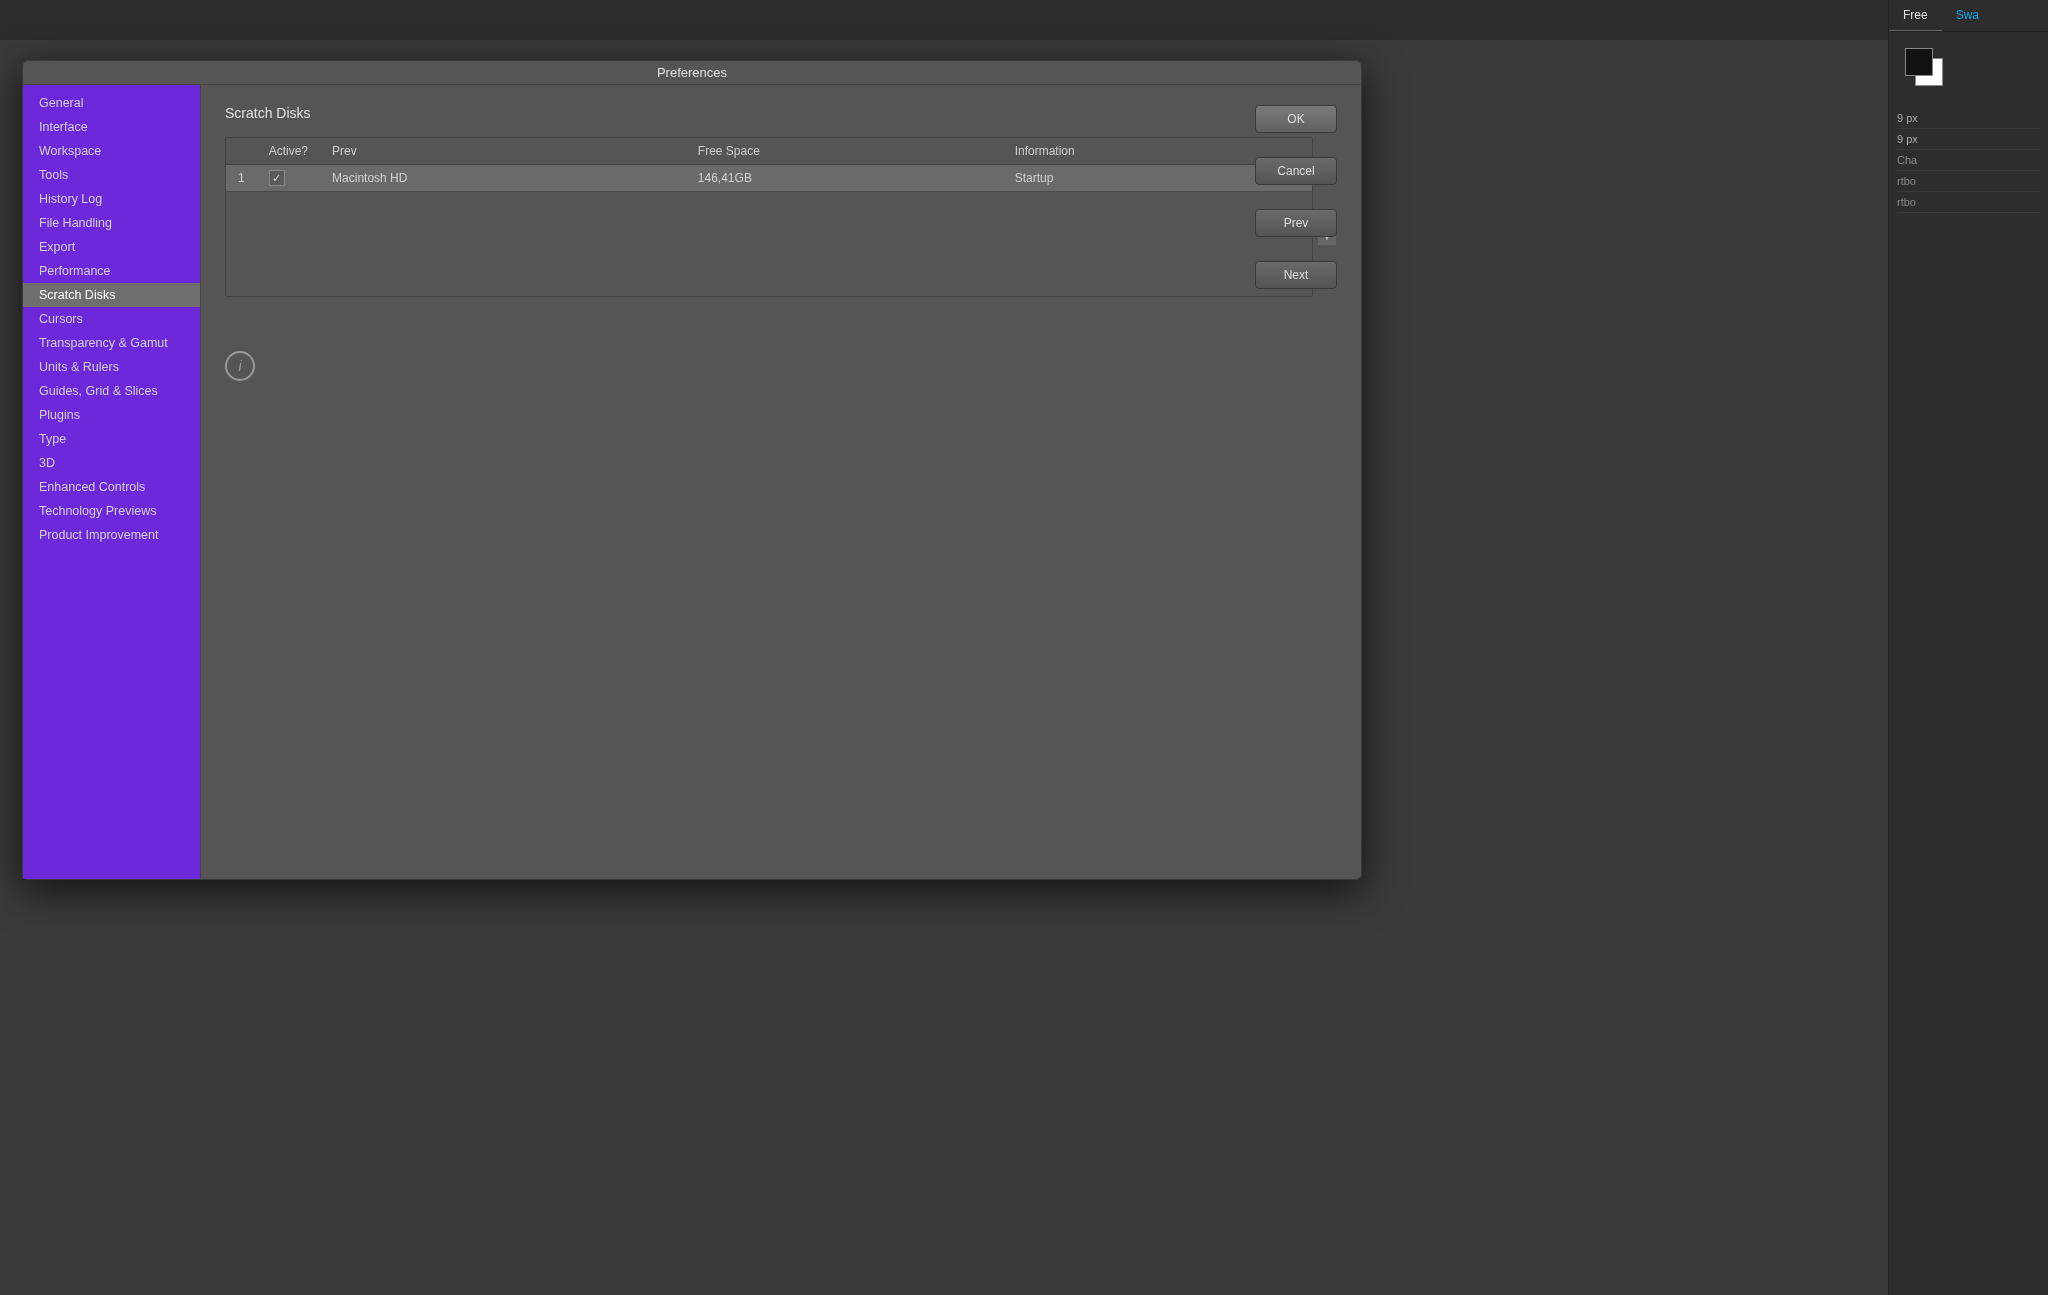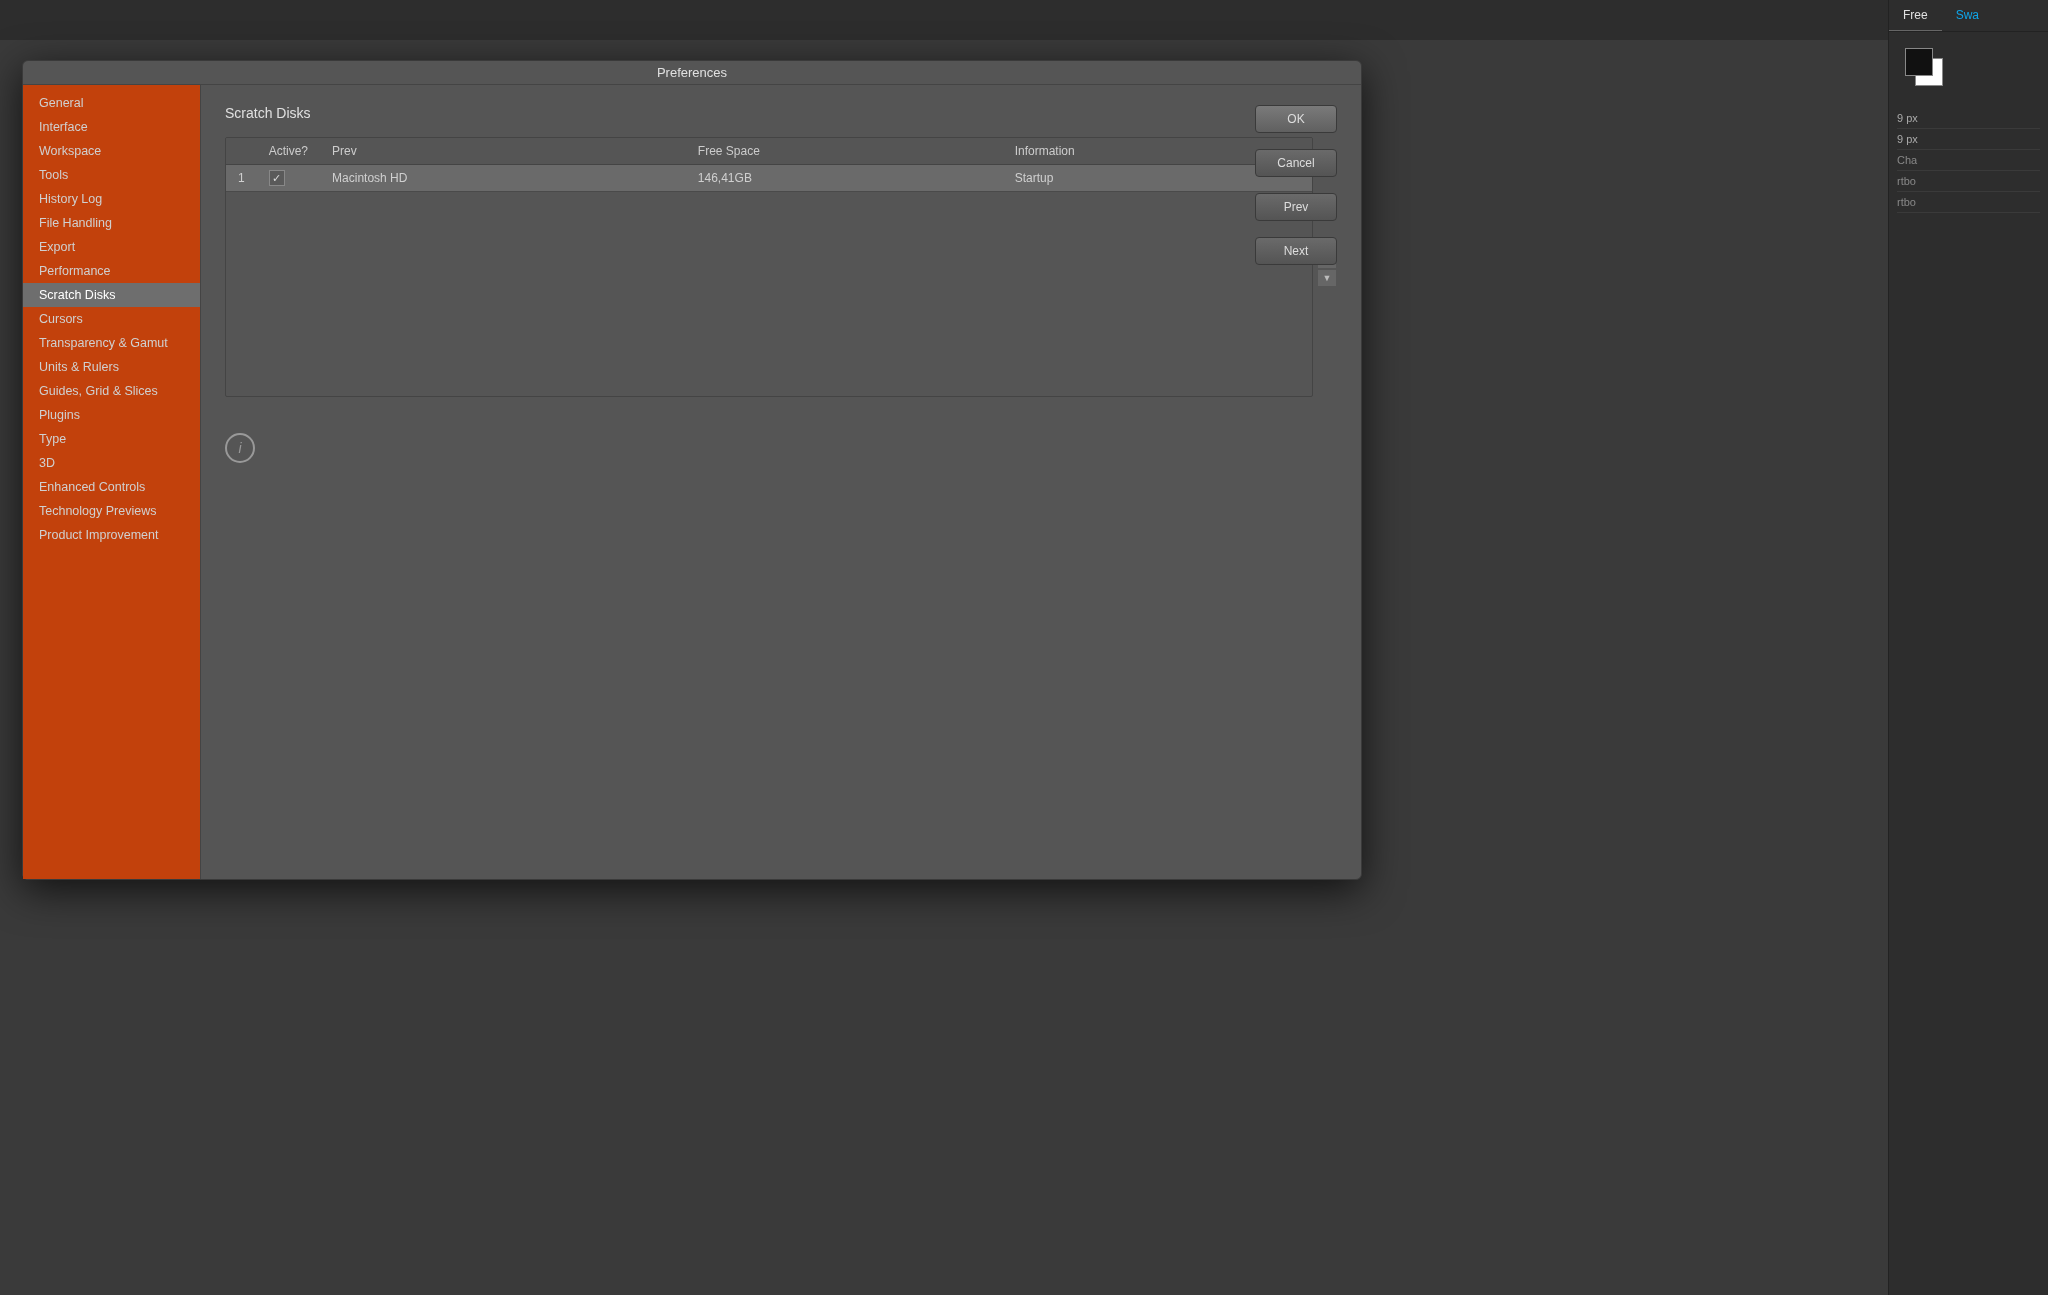--- a/index.html
+++ b/index.html
@@ -130,21 +130,21 @@
     .dialog-body {
       display: flex;
       flex: 1;
     }
 
     
     .sidebar {
       width: 178px;
       flex-shrink: 0;
       padding: 6px 0;
-      background: #c2410c;
+      background: #6d28d9;
       border-right: 1px solid #444;
     }
 
     .sidebar-item {
       padding: 5px 16px;
       font-size: 12.5px;
       color: #d0d0d0;
       cursor: pointer;
       border-radius: 0;
       white-space: nowrap;
@@ -173,22 +173,22 @@
     .disk-table {
       width: 100%;
       border-collapse: collapse;
       margin-bottom: 0;
     }
 
     .disk-table-container {
       border: 1px solid #444;
       border-radius: 2px;
       overflow: hidden;
-      margin-bottom: 4px;
-      height: 260px;
+      margin-bottom: 22px;
+      height: 160px;
     }
 
     .disk-table th {
       background: #555;
       padding: 6px 12px;
       text-align: left;
       font-weight: normal;
       font-size: 12px;
       color: #ccc;
       border-bottom: 1px solid #444;
@@ -288,21 +288,21 @@
       line-height: 1.6;
     }
 
     
     .dialog-buttons {
       position: absolute;
       right: 24px;
       top: 20px;
       display: flex;
       flex-direction: column;
-      gap: 16px;
+      gap: 24px;
     }
 
     .dialog-btn {
       width: 82px;
       padding: 6px 0;
       text-align: center;
       font-size: 12px;
       color: #ddd;
       background: linear-gradient(to bottom, #6a6a6a, #545454);
       border: 1px solid #3a3a3a;

